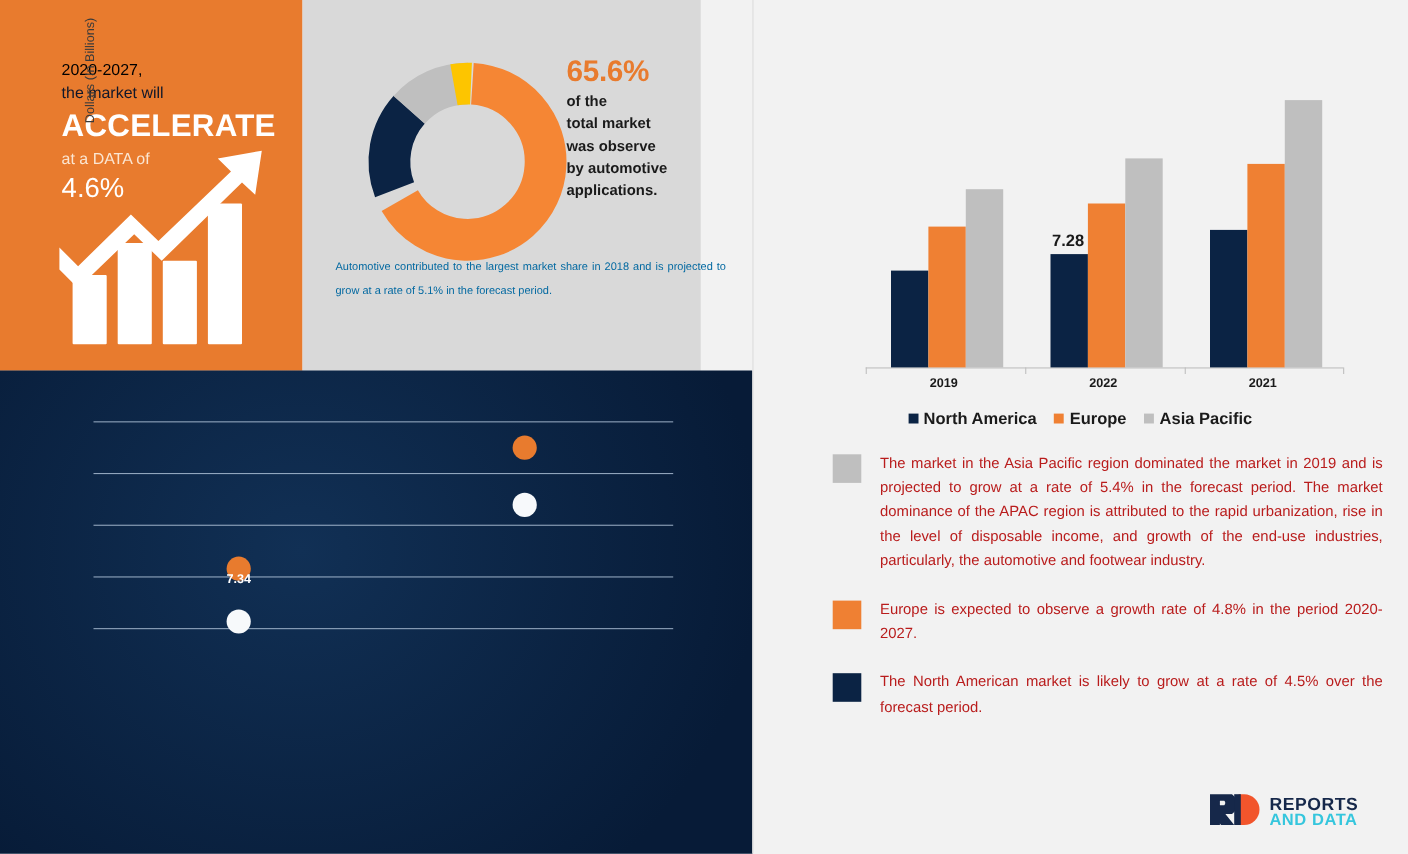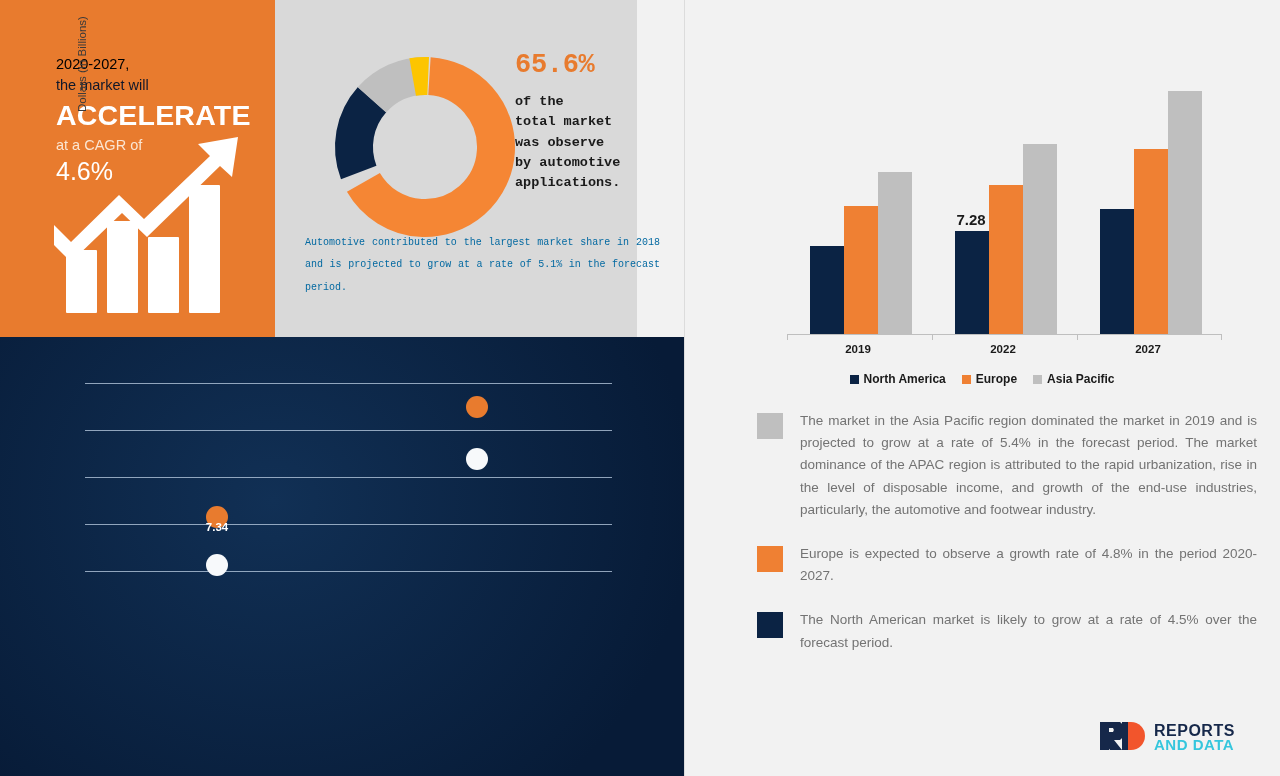--- a/index.html
+++ b/index.html
@@ -24,32 +24,31 @@
     letter-spacing: 0.2px; line-height: 36px; margin-top: 1px;
   }
   .acc-line3 { font-size: 14.5px; color: #fbe6d2; line-height: 22px; margin-top: 1px; }
   .acc-pct { font-size: 25px; font-weight: normal; color: #ffffff; line-height: 30px; }
   .acc-graphic { position: absolute; left: 50px; top: 125px; width: 195px; height: 190px; }
 
   
   .panel-donut {
     position: absolute; left: 275px; top: 0; width: 362px; height: 337px;
     background: #d9d9d9;
-    font-family: Liberation Mono, monospace;
   }
   .donut-wrap { position: absolute; left: 55px; top: 52px; width: 190px; height: 190px; }
   .donut-svg { display: block; }
   .donut-side { position: absolute; left: 240px; top: 48px; width: 160px; }
   .donut-pct {
     font-size: 27px; font-weight: bold; color: #e87b2e; line-height: 34px;
     letter-spacing: -0.3px;
   }
   .donut-desc {
     font-size: 13.5px; font-weight: bold; color: #1a1a1a; line-height: 20.3px;
-    margin-top: 10px;
+    margin-top: 0;
   }
   .donut-para {
     position: absolute; left: 30px; top: 232px; width: 355px;
     font-size: 10px; color: #0369a1; line-height: 22.3px;
     text-align: justify;
   }
 
   
   .panel-dot {
     position: absolute; left: 0; top: 337px; width: 684px; height: 545px;
@@ -105,42 +104,42 @@
     position: absolute; top: 343px; font-size: 11.5px; font-weight: bold;
     color: #1a1a1a; transform: translateX(-50%); white-space: nowrap;
   }
   .btick { position: absolute; top: 334px; width: 1px; height: 6px; background: #bfbfbf; }
   .bar-legend {
     position: absolute; left: 684px; top: 372px; width: 596px;
     display: flex; justify-content: center; align-items: center; gap: 16px;
   }
   .bleg-item { display: flex; align-items: center; gap: 5px; }
   .bleg-sw { width: 9px; height: 9px; }
-  .bleg-label { font-size: 12px; font-weight: bold; color: #1a1a1a; text-align: center; }
+  .bleg-label { font-size: 15px; font-weight: bold; color: #1a1a1a; text-align: center; }
 
   .notes { position: absolute; left: 757px; top: 410px; width: 500px; }
   .note { display: flex; gap: 17px; margin-bottom: 22px; }
   .note-sw { width: 26px; height: 26px; flex: 0 0 26px; margin-top: 3px; }
   .note-text {
-    font-size: 13.5px; color: #737373; line-height: 22.2px; text-align: justify;
+    font-size: 13.5px; color: #b91c1c; line-height: 22.2px; text-align: justify;
   }
 
   .logo { position: absolute; left: 1098px; top: 716px; width: 155px; height: 38px; }
 </style>
 </head>
 <body>
 
 <div id="root">
 
   <div class="panel-accelerate">
     <div class="acc-text">
       <div class="acc-line1">2020-2027,</div>
       <div class="acc-line2">the market will</div>
       <div class="acc-big">ACCELERATE</div>
-      <div class="acc-line3">at a CAGR of</div>
+      <div class="acc-line3">at a DATA of</div>
       <div class="acc-pct">4.6%</div>
     </div>
     <svg class="acc-graphic" viewBox="0 0 195 190">
       <g fill="#ffffff">
         <rect x="16" y="125" width="31" height="63" rx="1"></rect>
         <rect x="57" y="96" width="31" height="92" rx="1"></rect>
         <rect x="98" y="112" width="31" height="76" rx="1"></rect>
         <rect x="139" y="60" width="31" height="128" rx="1"></rect>
         <path d="M8 95 L14 102 L66 52 L92 80 L150 24 L150 12 L160 24 L150 36 L150 24 Z" opacity="0"></path>
         <path d="M6 98 L22 113 L68 67 L92 91 L154 30 L140 17 L185 10 L179 55 L165 42 L96 112 L72 89 L22 138 L6 123 Z" opacity="0"></path>
@@ -217,21 +216,21 @@
   <div class="bar ap" style="left:1023px; top:144px; width:34px; height:190px"></div>
   <div class="bar-value" style="left:971px; top:211px">7.28</div>
   <div class="btick" style="left:932px"></div>
   <div class="bar-cat" style="left:1003px">2022</div>
 
   <div class="bar na" style="left:1100px; top:209px; width:34px; height:125px"></div>
   <div class="bar eu" style="left:1134px; top:149px; width:34px; height:185px"></div>
   <div class="bar ap" style="left:1168px; top:91px;  width:34px; height:243px"></div>
   <div class="btick" style="left:1077px"></div>
   <div class="btick" style="left:1221px"></div>
-  <div class="bar-cat" style="left:1148px">2027</div>
+  <div class="bar-cat" style="left:1148px">2021</div>
 
   <div class="bar-legend">
     <div class="bleg-item">
       <span class="bleg-sw" style="background:#0b2344"></span>
       <span class="bleg-label">North America</span>
     </div>
     <div class="bleg-item">
       <span class="bleg-sw" style="background:#ef8033"></span>
       <span class="bleg-label">Europe</span>
     </div>

